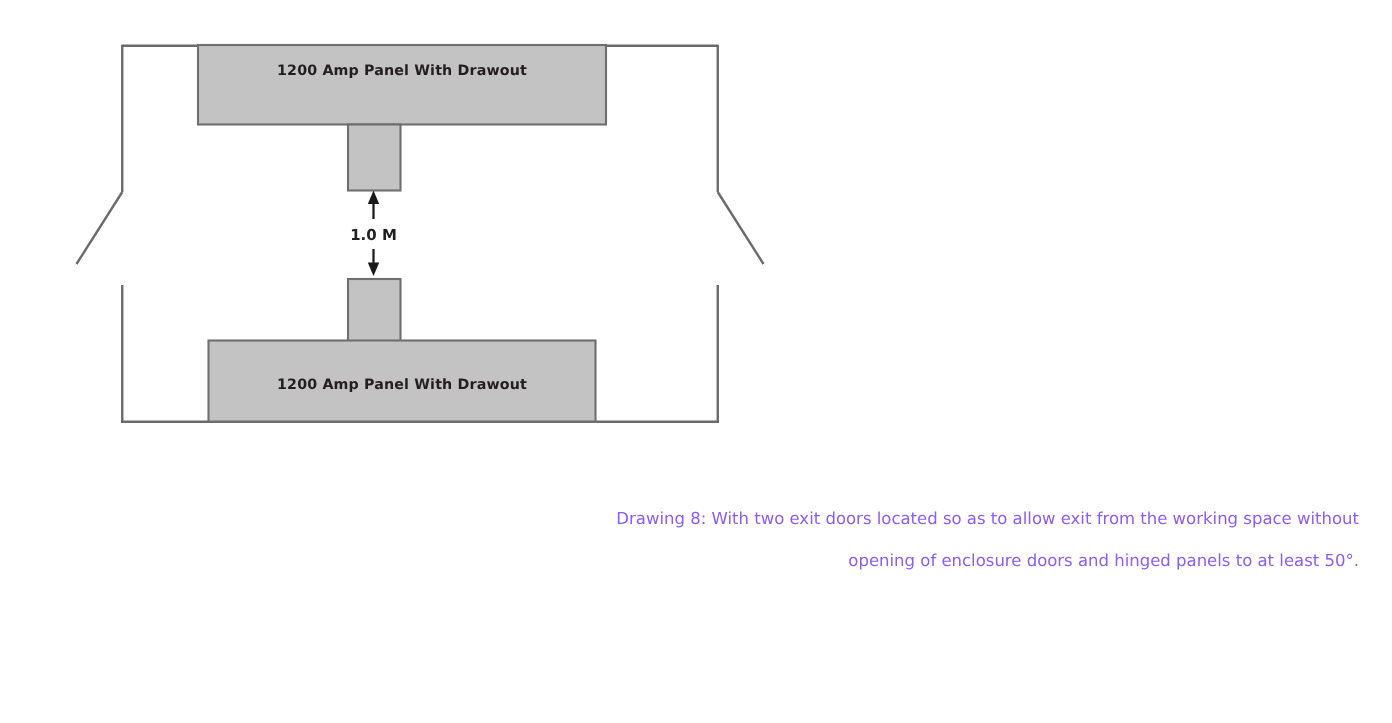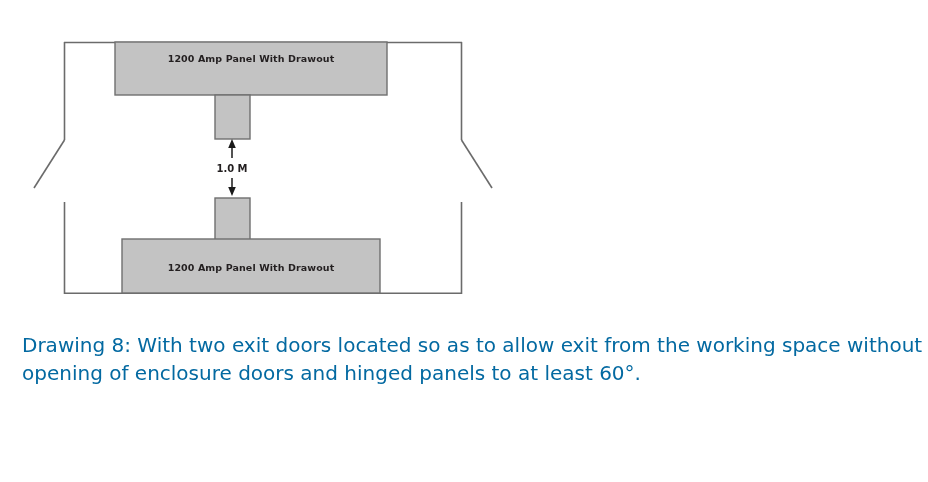--- a/index.html
+++ b/index.html
@@ -16,25 +16,24 @@
     position: relative;
   }
   #page {
     position: relative;
     width: 928px;
     height: 482px;
     background: #ffffff;
   }
   #diagram-figure {
     position: absolute;
-    left: 0;
+    left: 17px;
     top: 0;
     width: 500px;
     height: 300px;
-    margin-top: 12px;
   }
   #room-diagram {
     display: block;
   }
   .panel-label {
     font-family: "DejaVu Sans", sans-serif;
     font-size: 9.5px;
     font-weight: 700;
     fill: #231f20;
     letter-spacing: 0.1px;
@@ -43,25 +42,25 @@
     font-family: "DejaVu Sans", sans-serif;
     font-size: 10px;
     font-weight: 700;
     fill: #231f20;
   }
   #caption-block {
     position: absolute;
     left: 22px;
     top: 332px;
     width: 884px;
-    text-align: left;
+    text-align: right;
     font-family: "DejaVu Sans", sans-serif;
-    font-size: 20px;
+    font-size: 11px;
     line-height: 27.5px;
-    color: #0369a1;
+    color: #8b5cf6;
     font-weight: 400;
   }
   .caption-line {
     display: block;
     white-space: nowrap;
   }
 </style>
 </head>
 <body>
 
@@ -110,16 +109,16 @@
         <line x1="232" y1="166" x2="232" y2="180" stroke="#1a1a1a" stroke-width="1.5"></line>
         <polygon points="232,184 228.2,175 235.8,175" fill="#1a1a1a"></polygon>
         <text x="232" y="160" text-anchor="middle" class="dim-label">1.0 M</text>
       </g>
 
     </svg>
   </div>
 
   <div id="caption-block">
     <span class="caption-line">Drawing 8: With two exit doors located so as to allow exit from the working space without</span>
-    <span class="caption-line">opening of enclosure doors and hinged panels to at least 60°.</span>
+    <span class="caption-line">opening of enclosure doors and hinged panels to at least 50°.</span>
   </div>
 
 </div>
 
 </body></html>

